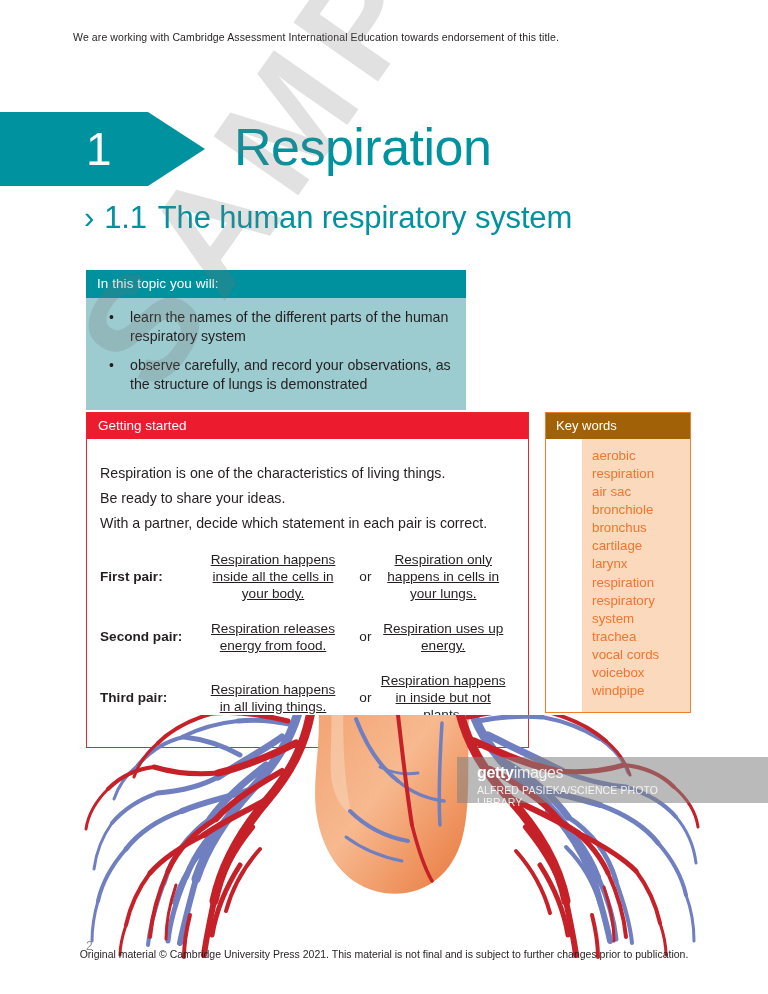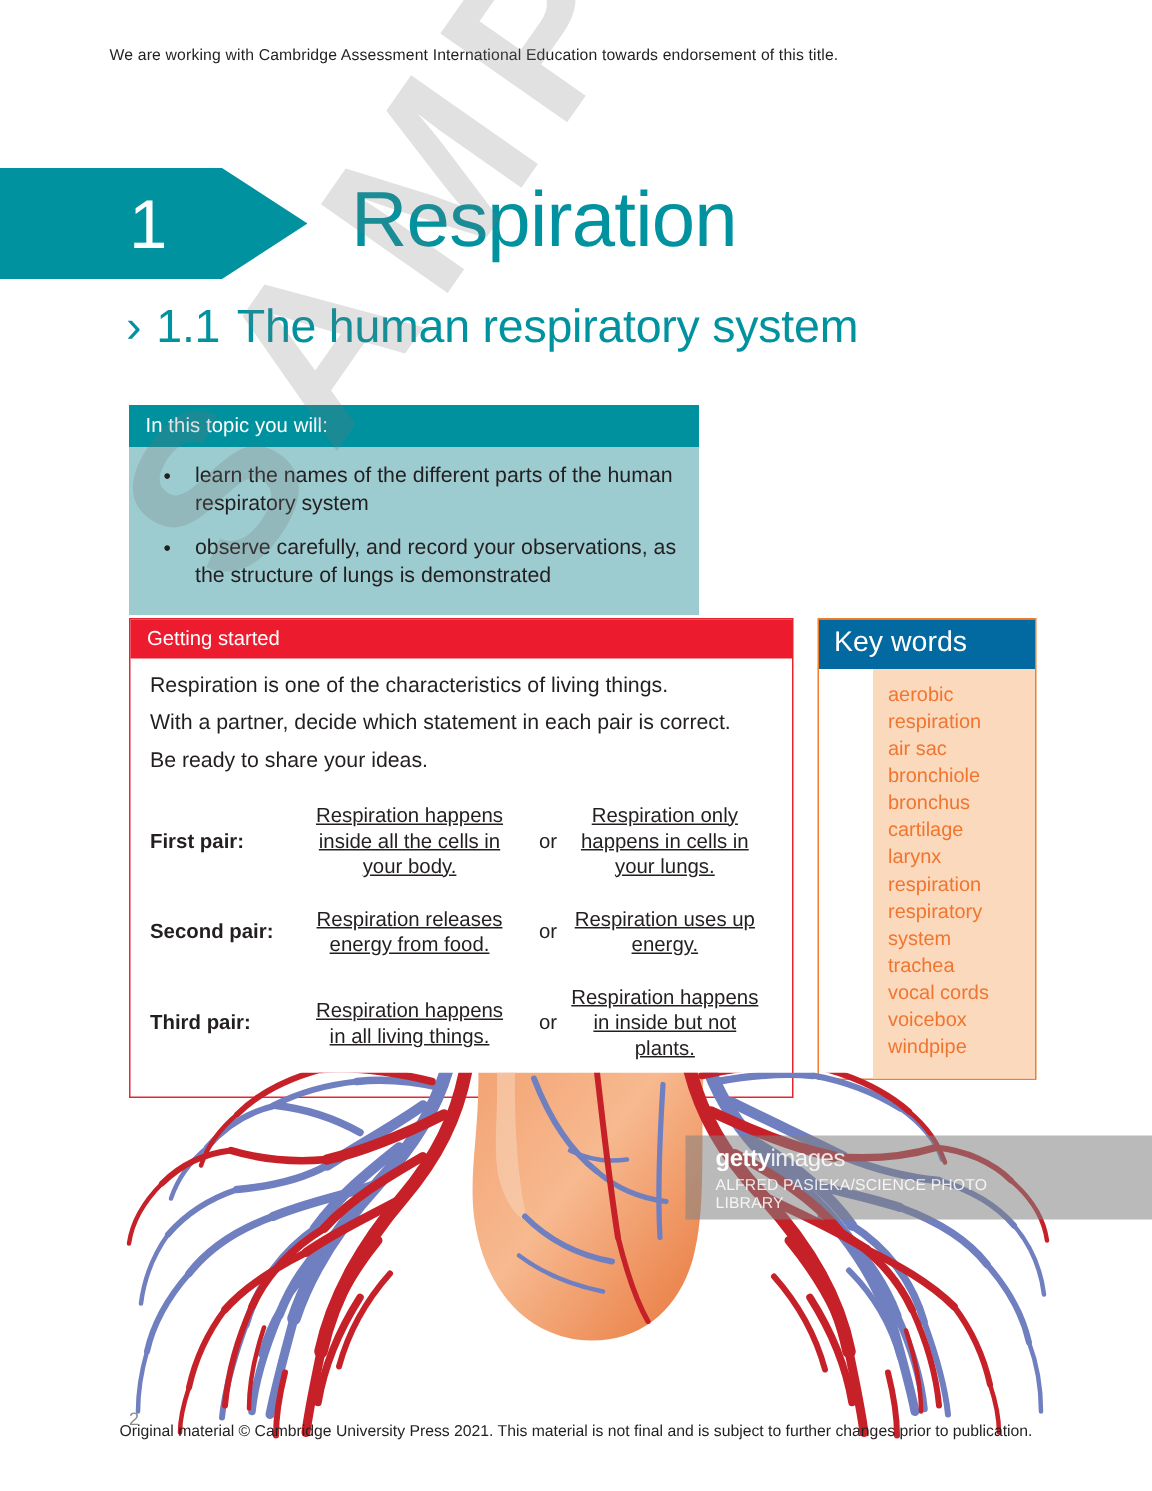--- a/index.html
+++ b/index.html
@@ -136,21 +136,21 @@
     box-sizing: border-box;
     background: #ffffff;
   }
   .gs-header {
     background: #ec1c2e;
     color: #ffffff;
     font-size: 13.5px;
     padding: 5px 26px 6px 11px;
   }
   .gs-body {
-    padding: 9px 13px 14px 13px;
+    padding: 25px 13px 14px 13px;
   }
   .gs-intro p {
     margin: 0 0 7px 0;
     font-size: 14.2px;
     line-height: 1.28;
     color: #231f20;
   }
   .pairs {
     margin-top: 9px;
     width: 100%;
@@ -184,23 +184,23 @@
   
   .kw-box {
     position: absolute;
     left: 545px;
     top: 412px;
     width: 146px;
     border: 1px solid #f07f2d;
     box-sizing: border-box;
   }
   .kw-header {
-    background: #0369a1;
+    background: #a16207;
     color: #ffffff;
-    font-size: 19px;
+    font-size: 13px;
     padding: 5px 10px 6px 10px;
   }
   .kw-body {
     background: #fbd9bc;
     padding: 8px 10px 12px 10px;
     margin-left: 36px;
   }
   .kw-list {
     margin: 0;
     padding: 0;
@@ -221,21 +221,21 @@
     height: 245px;
     overflow: hidden;
   }
   .anatomy svg { display: block; }
 
   .getty-wm {
     position: absolute;
     left: 457px;
     top: 757px;
     width: 311px;
-    height: 56px;
+    height: 46px;
     background: rgba(130,130,130,0.55);
     color: rgba(255,255,255,0.85);
     padding: 8px 0 0 20px;
     box-sizing: border-box;
   }
   .getty-logo {
     font-size: 16px;
     letter-spacing: -0.02em;
     line-height: 1.05;
   }
@@ -321,22 +321,22 @@
         </li>
       </ul>
     </div>
   </div>
 
   <div class="gs-box">
     <div class="gs-header">Getting started</div>
     <div class="gs-body">
       <div class="gs-intro">
         <p>Respiration is one of the characteristics of living things.</p>
+        <p>Be ready to share your ideas.</p>
         <p>With a partner, decide which statement in each pair is correct.</p>
-        <p>Be ready to share your ideas.</p>
       </div>
       <table class="pairs">
         <tbody>
           <tr>
             <td class="pair-label">First pair:</td>
             <td class="pair-option">Respiration happens inside all the cells in your body.</td>
             <td class="pair-or">or</td>
             <td class="pair-option">Respiration only happens in cells in your lungs.</td>
           </tr>
           <tr>

